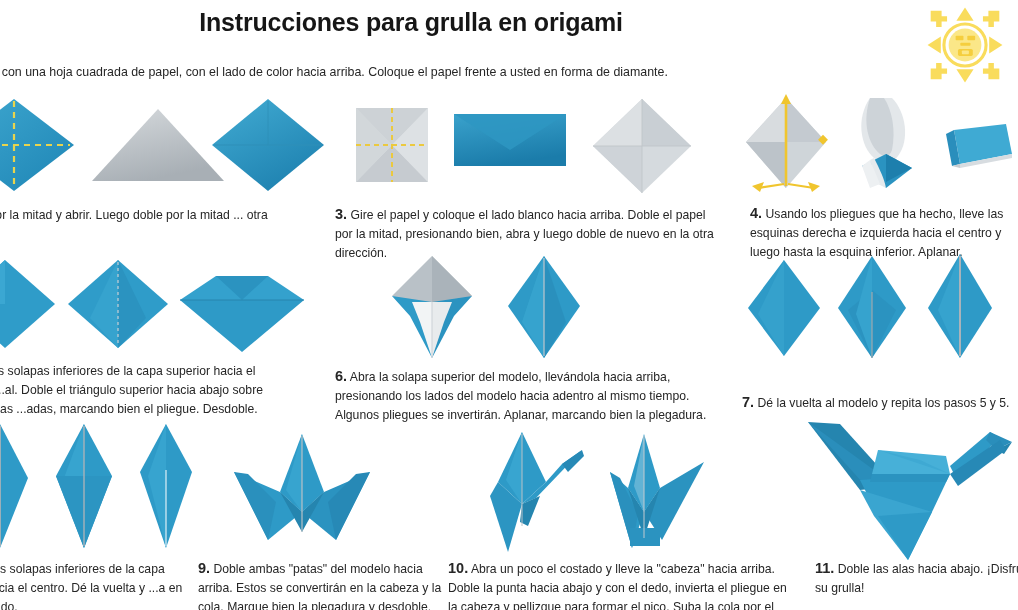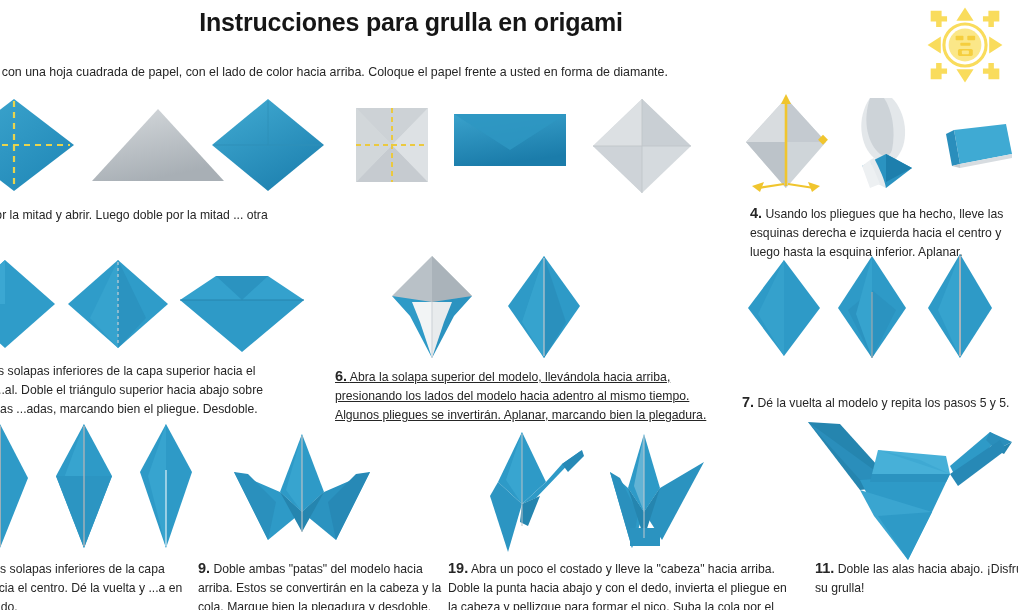--- a/index.html
+++ b/index.html
@@ -182,20 +182,24 @@
     <svg width="104" height="100" viewBox="0 0 104 100">
       <polygon points="52,3 101,50 52,97 3,50" fill="#D5DADE"></polygon>
       <polygon points="52,3 101,50 52,50" fill="#C9CFD4"></polygon>
       <polygon points="52,97 3,50 52,50" fill="#CED3D8"></polygon>
       <polygon points="52,3 3,50 52,50" fill="#DCE0E3"></polygon>
       <line x1="52" y1="3" x2="52" y2="97" stroke="#BFC5CA" stroke-width="0.9"></line>
       <line x1="3" y1="50" x2="101" y2="50" stroke="#BFC5CA" stroke-width="0.9"></line>
     </svg>
   </div>
 
+  <div class="step-text" style="left:335px; top:204px; width:385px;">
+    <span class="num">3.</span>
+    <span>Gire el papel y coloque el lado blanco hacia arriba. Doble el papel por la mitad, presionando bien, abra y luego doble de nuevo en la otra dirección.</span>
+  </div>
 
   <div class="fig" style="left:740px; top:92px;">
     <svg width="92" height="104" viewBox="0 0 92 104">
       <polygon points="46,6 86,50 46,96 6,50" fill="#CFD5D9"></polygon>
       <polygon points="46,6 86,50 46,50" fill="#C4CAD0"></polygon>
       <polygon points="46,96 6,50 46,50" fill="#BCC3C9"></polygon>
       <polygon points="46,6 6,50 46,50" fill="#D8DCDF"></polygon>
       <line x1="46" y1="8" x2="46" y2="94" stroke="#F0C52E" stroke-width="2.6"></line>
       <polygon points="46,2 51,12 41,12" fill="#F0C52E"></polygon>
       <polygon points="12,94 24,90 20,100" fill="#F0C52E"></polygon>
@@ -275,21 +279,21 @@
 
   <div class="fig" style="left:500px; top:252px;">
     <svg width="88" height="110" viewBox="0 0 88 110">
       <polygon points="44,4 80,54 44,106 8,54" fill="#2E9AC7"></polygon>
       <polygon points="44,4 44,106 22,70" fill="#36A3CE"></polygon>
       <polygon points="44,4 44,106 66,70" fill="#2A90BD"></polygon>
       <line x1="44" y1="6" x2="44" y2="104" stroke="#BFC7CD" stroke-width="1.2"></line>
     </svg>
   </div>
 
-  <div class="step-text" style="left:335px; top:366px; width:390px;text-decoration:underline;">
+  <div class="step-text" style="left:335px; top:366px; width:390px;">
     <span class="num">6.</span>
     <span>Abra la solapa superior del modelo, llevándola hacia arriba, presionando los lados del modelo hacia adentro al mismo tiempo. Algunos pliegues se invertirán. Aplanar, marcando bien la plegadura.</span>
   </div>
 
   <div class="fig" style="left:742px; top:256px;">
     <svg width="84" height="104" viewBox="0 0 84 104">
       <polygon points="42,4 78,52 42,100 6,52" fill="#2E9AC7"></polygon>
       <polygon points="42,4 42,100 16,58" fill="#35A1CC"></polygon>
     </svg>
   </div>
@@ -382,21 +386,21 @@
       <polygon points="40,60 56,84 44,120 22,44" fill="#2E9AC7"></polygon>
       <polygon points="72,60 56,84 74,112 116,34" fill="#2B93C0"></polygon>
       <polygon points="22,44 32,50 50,86 44,120" fill="#2A90BD"></polygon>
       <polygon points="40,60 56,84 72,60 56,110" fill="#2585AF"></polygon>
       <rect x="42" y="100" width="30" height="18" fill="#2B93C0"></rect>
       <line x1="56" y1="8" x2="56" y2="110" stroke="#C3CAD0" stroke-width="1"></line>
     </svg>
   </div>
 
   <div class="step-text" style="left:448px; top:558px; width:340px;">
-    <span class="num">19.</span>
+    <span class="num">10.</span>
     <span>Abra un poco el costado y lleve la "cabeza" hacia arriba. Doble la punta hacia abajo y con el dedo, invierta el pliegue en la cabeza y pellizque para formar el pico. Suba la cola por el otro lado.</span>
   </div>
 
   <div class="fig" style="left:800px; top:416px;">
     <svg width="218" height="148" viewBox="0 0 218 148">
 
       <polygon points="8,6 40,8 96,70 60,74" fill="#2585AF"></polygon>
       <polygon points="8,6 96,70 62,66" fill="#2A8EBB"></polygon>
 
       <polygon points="60,64 150,58 132,96 78,100" fill="#2E9AC7"></polygon>

